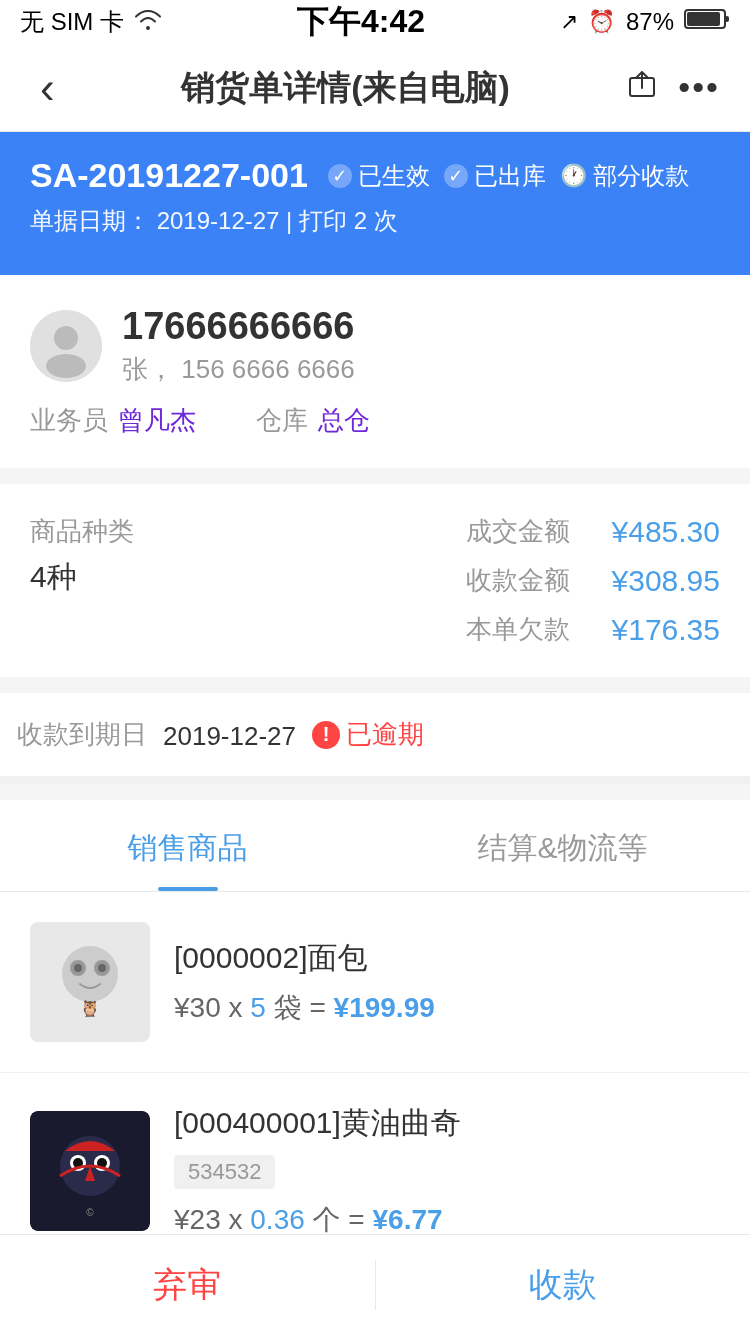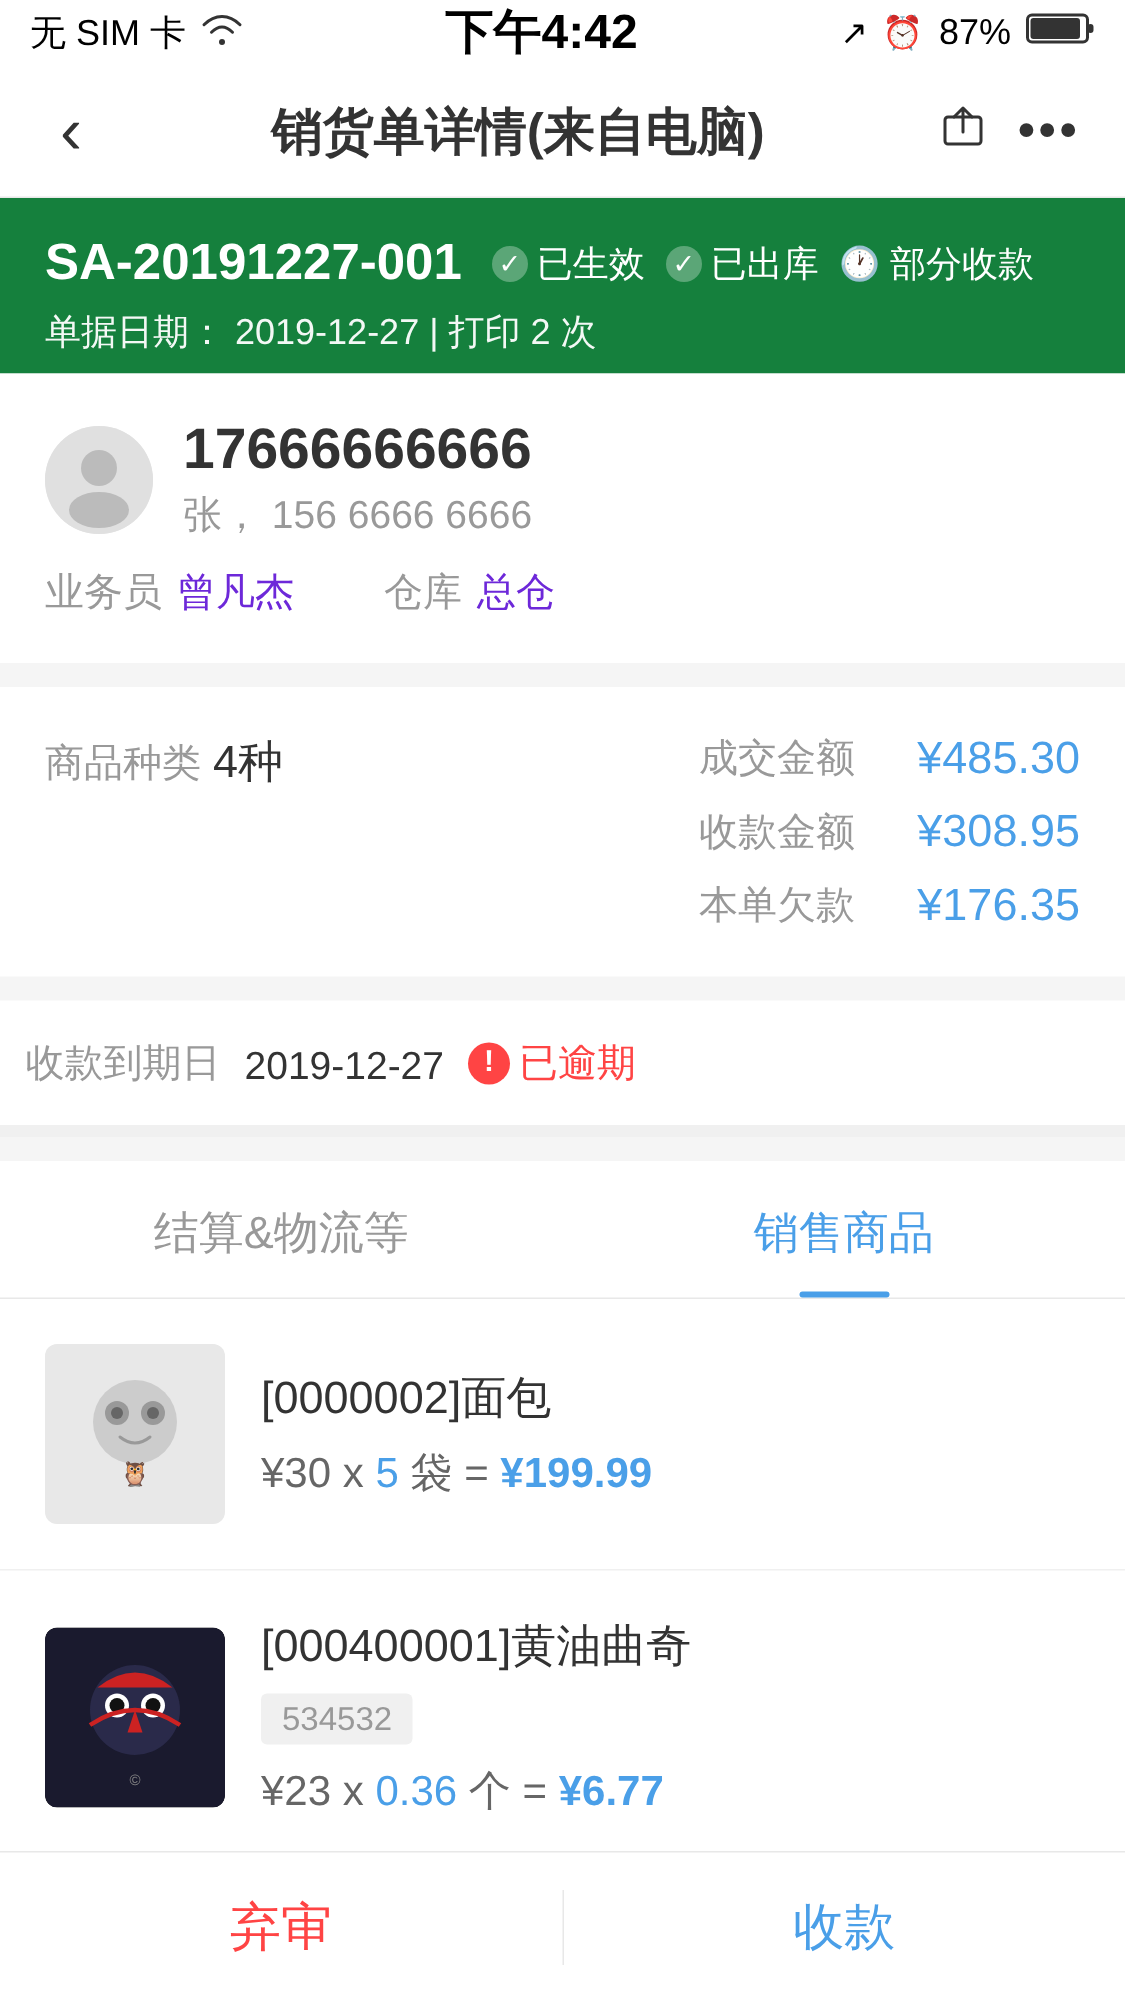--- a/index.html
+++ b/index.html
@@ -58,22 +58,22 @@
       color: #333;
     }
     .nav-actions {
       display: flex;
       align-items: center;
       gap: 20px;
     }
 
     
     .header-banner {
-      background: #15803d;
-      padding: 24px 30px 12px;
+      background: #3b82f6;
+      padding: 24px 30px 38px;
     }
     .header-banner-top {
       display: flex;
       align-items: center;
       gap: 20px;
       margin-bottom: 10px;
     }
     .order-id {
       font-size: 34px;
       font-weight: 700;
@@ -165,23 +165,22 @@
     .summary-section {
       background: #fff;
       padding: 30px;
       margin-bottom: 16px;
       display: flex;
       justify-content: space-between;
       align-items: flex-start;
     }
     .summary-left {
       display: flex;
-      flex-direction: row;
+      flex-direction: column;
       gap: 8px;
-      align-items: center;
     }
     .summary-label {
       font-size: 26px;
       color: #999;
     }
     .summary-count {
       font-size: 30px;
       color: #333;
       font-weight: 500;
     }
@@ -496,25 +495,25 @@
 <div class="due-section">
   <span class="due-label">收款到期日</span>
   <span class="due-date">2019-12-27</span>
   <span class="overdue-badge">
     <span class="overdue-icon">!</span>
     <span>已逾期</span>
   </span>
 </div>
 
 <div class="tabs-section">
+  <div class="tab-item active">
+    <span>销售商品</span>
+  </div>
   <div class="tab-item">
     <span>结算&amp;物流等</span>
-  </div>
-  <div class="tab-item active">
-    <span>销售商品</span>
   </div>
 </div>
 
 <div class="product-list">
 
   <div class="product-item">
     <div class="product-thumb">
 
       <svg width="120" height="120" viewBox="0 0 120 120" fill="none">
         <rect width="120" height="120" fill="#e8e8e8" rx="8"></rect>

